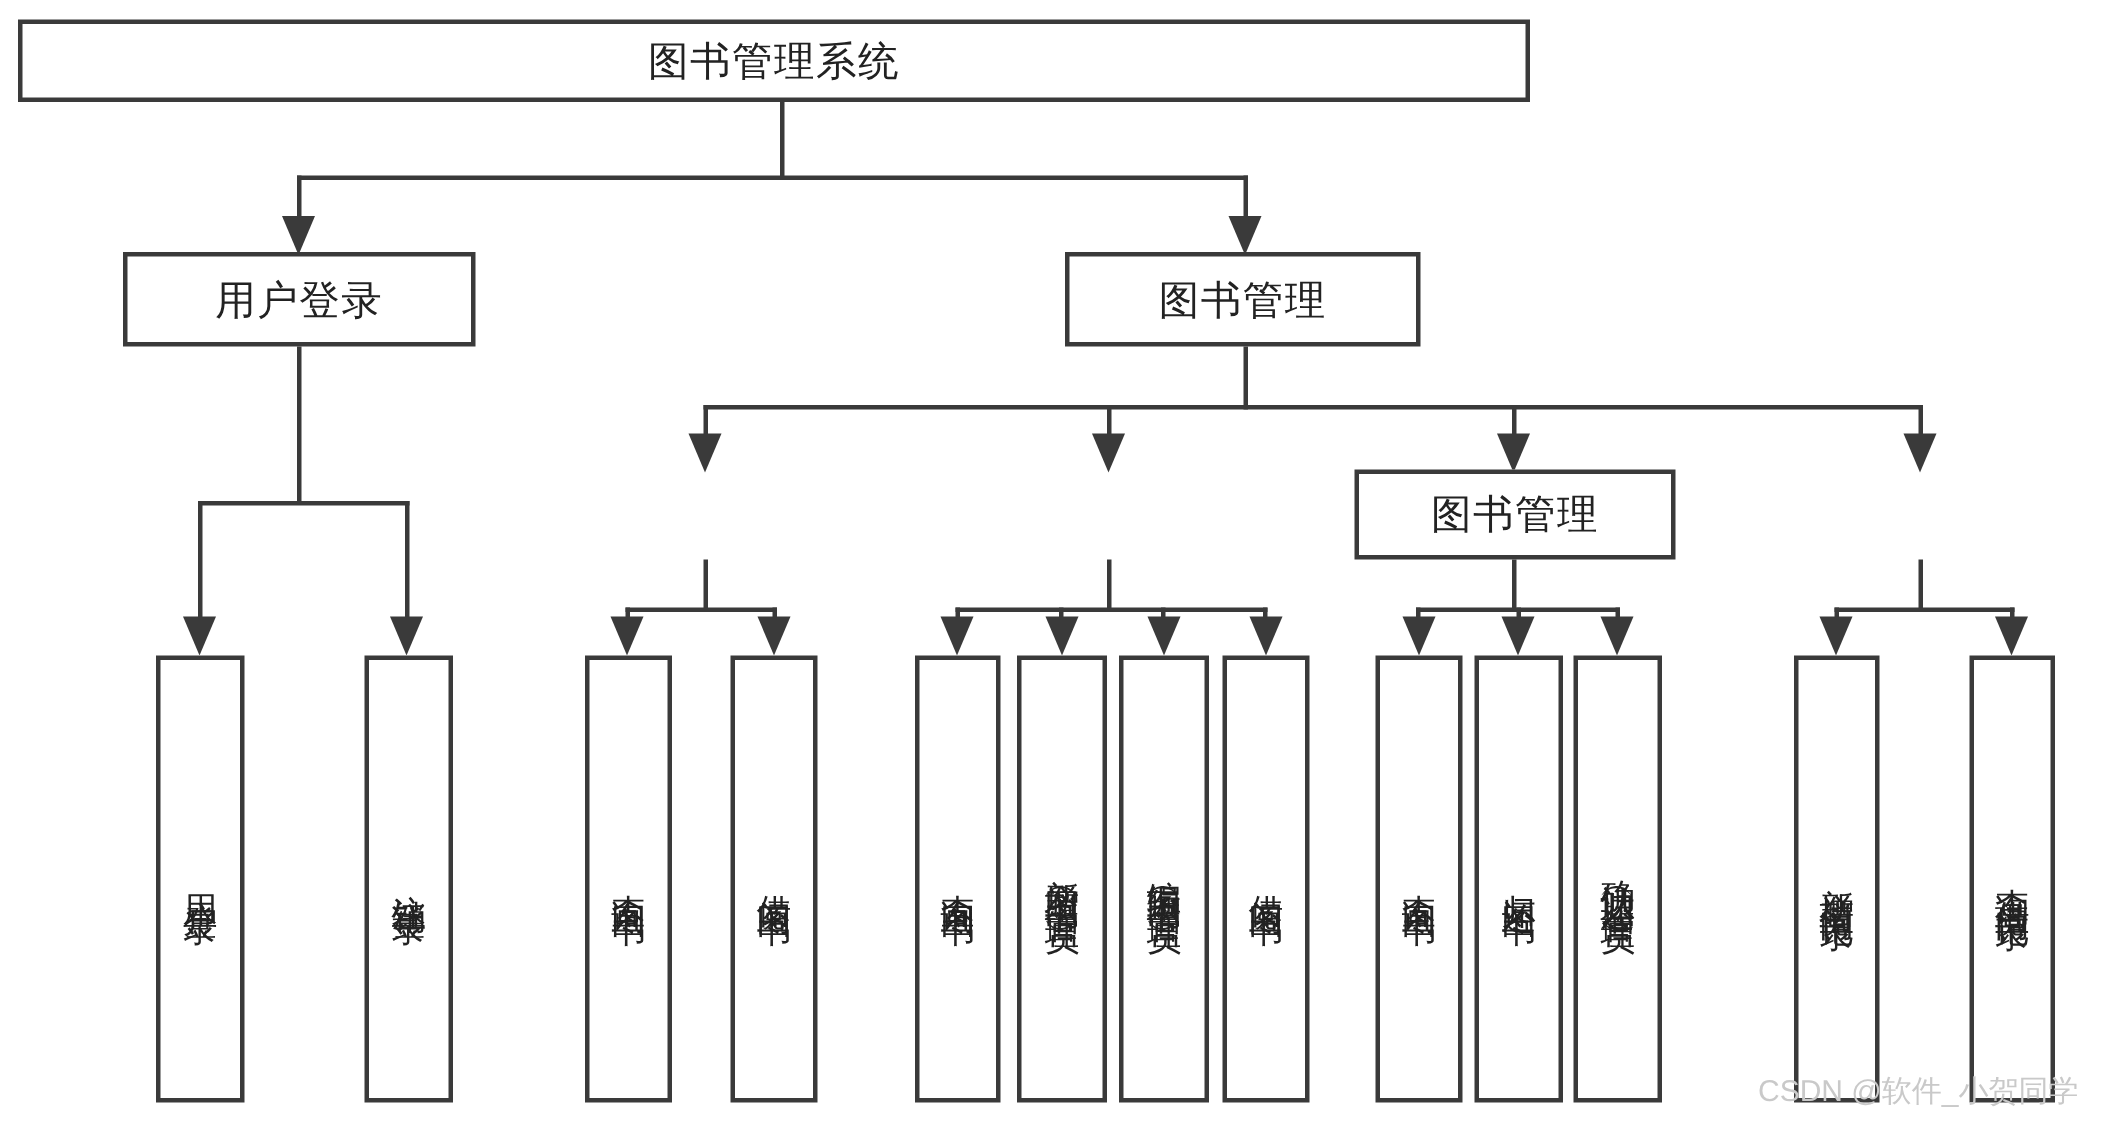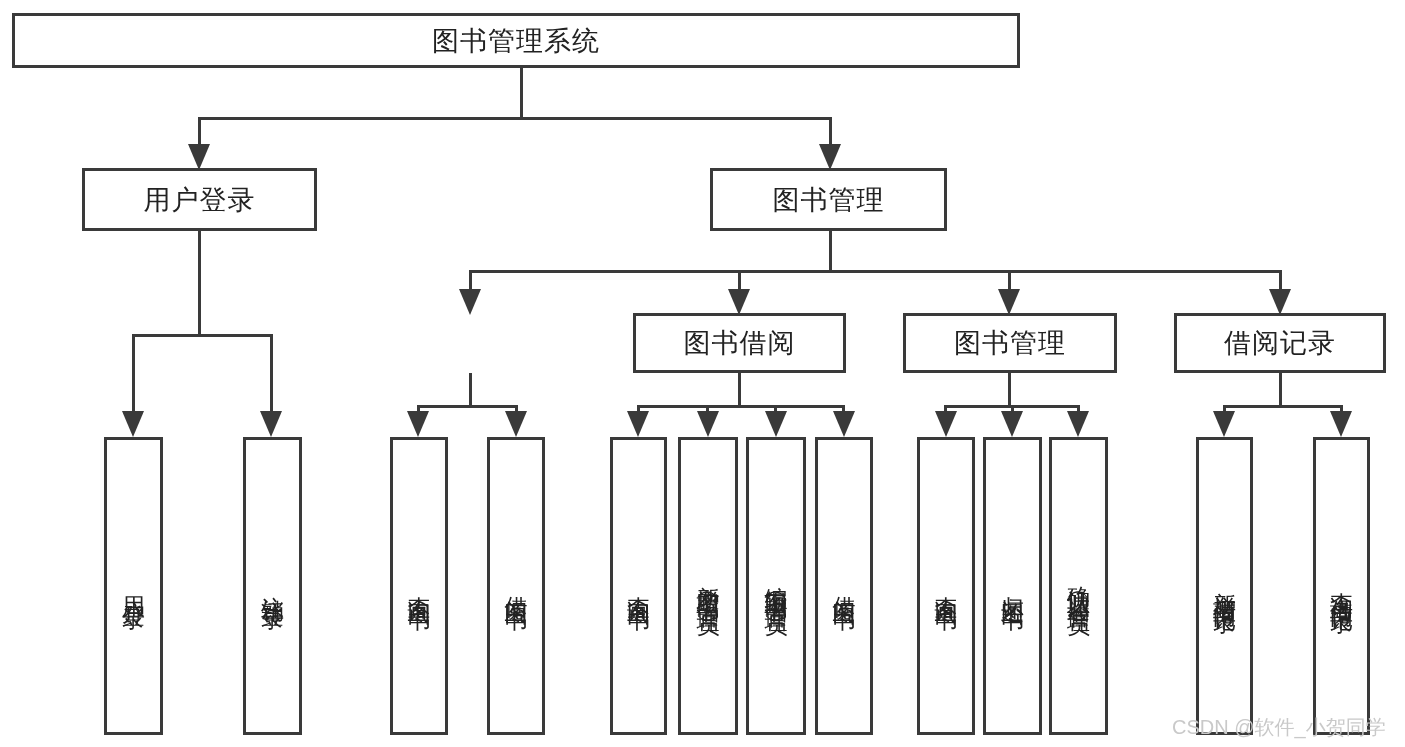--- a/index.html
+++ b/index.html
@@ -79,28 +79,22 @@
   <div class="hline" style="left:469px;top:270px;width:813px"></div>
   <div class="vline" style="left:469px;top:270px;height:22px"></div>
   <div class="arrow" style="left:459px;top:289px"></div>
   <div class="vline" style="left:738px;top:270px;height:22px"></div>
   <div class="arrow" style="left:728px;top:289px"></div>
   <div class="vline" style="left:1008px;top:270px;height:22px"></div>
   <div class="arrow" style="left:998px;top:289px"></div>
   <div class="vline" style="left:1279px;top:270px;height:22px"></div>
   <div class="arrow" style="left:1269px;top:289px"></div>
 
-  <div class="box h" style="left:633px;top:313px;width:213px;height:60px">
-    <span>图书借阅</span>
-  </div>
   <div class="box h" style="left:903px;top:313px;width:214px;height:60px">
     <span>图书管理</span>
-  </div>
-  <div class="box h" style="left:1174px;top:313px;width:212px;height:60px">
-    <span>借阅记录</span>
   </div>
 
   <div class="vline" style="left:469px;top:373px;height:35px"></div>
   <div class="hline" style="left:417px;top:405px;width:101px"></div>
   <div class="vline" style="left:417px;top:405px;height:10px"></div>
   <div class="arrow" style="left:407px;top:411px"></div>
   <div class="vline" style="left:515px;top:405px;height:10px"></div>
   <div class="arrow" style="left:505px;top:411px"></div>
 
   <div class="vline" style="left:738px;top:373px;height:35px"></div>

